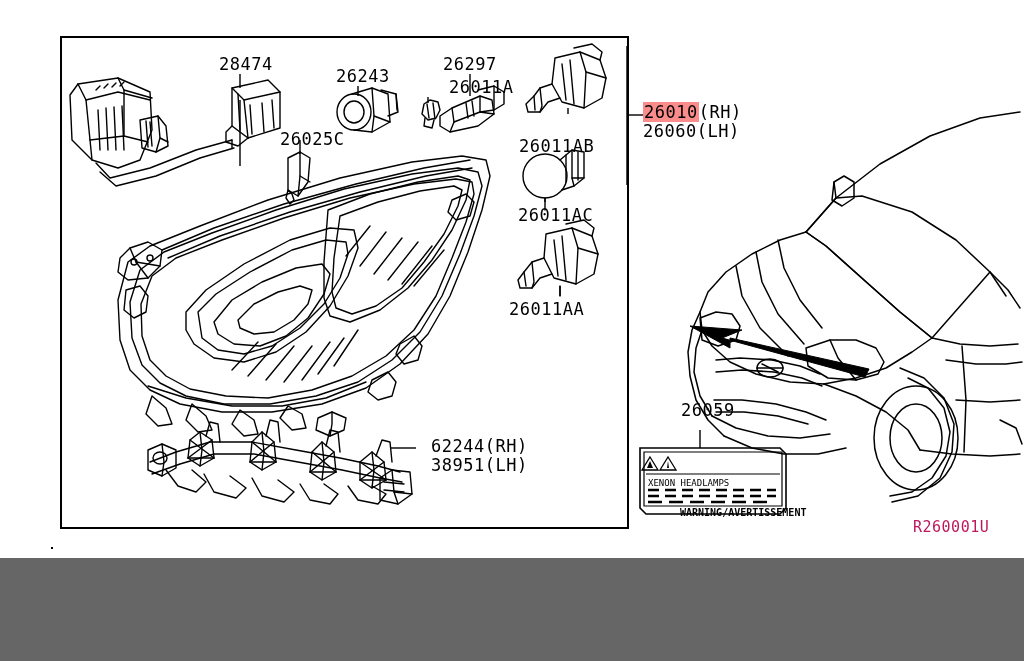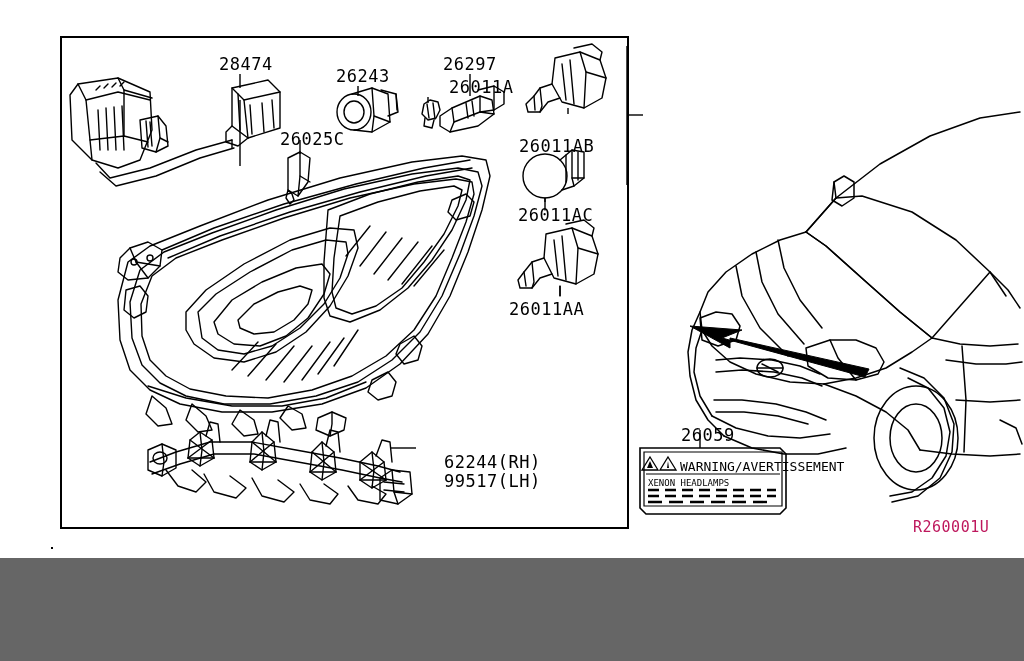--- a/index.html
+++ b/index.html
@@ -46,24 +46,25 @@
     line-height: 19px;
   }
   .hl {
     background: #fa8c8c;
     padding: 0 1px;
   }
   
   .warn-title {
     position: absolute;
     font-family: "DejaVu Sans Mono", monospace;
-    font-size: 13px;
-    font-weight: normal;
+    font-size: 10px;
+    font-weight: bold;
     color: #000;
     white-space: pre;
+    margin-top: 48px;
   }
   .warn-sub {
     position: absolute;
     font-family: "DejaVu Sans Mono", monospace;
     font-size: 9px;
     font-weight: normal;
     color: #000;
     white-space: pre;
   }
   .ref-code {
@@ -427,26 +428,30 @@
     <div class="lbl" style="left:443px; top:55px;">26297</div>
 
     <div class="lbl" style="left:272px; top:130px;margin-left:8px;">26025C</div>
 
     <div class="lbl" style="left:519px; top:117px;margin-top:20px;">26011AB</div>
 
     <div class="lbl" style="left:518px; top:206px;">26011AC</div>
 
     <div class="lbl" style="left:509px; top:300px;">26011AA</div>
 
-    <div class="lbl" style="left:681px; top:426px;">26059</div>
-
-
-    <div style="position:absolute; left:444px; top:437px;margin-top:16px;">
+    <div class="lbl" style="left:681px; top:401px;">26059</div>
+
+    <div style="position:absolute; left:643px; top:103px;">
+      <div class="lbl hl-line" style="position:static;"><span class="hl">26010</span><span>(RH)</span></div>
+      <div class="lbl hl-line" style="position:static;">26060(LH)</div>
+    </div>
+
+    <div style="position:absolute; left:431px; top:437px;">
       <div class="lbl" style="position:static;">62244(RH)</div>
-      <div class="lbl" style="position:static;">99517(LH)</div>
+      <div class="lbl" style="position:static;">38951(LH)</div>
     </div>
 
     <div class="warn-title" style="left:680px; top:459px;">WARNING/AVERTISSEMENT</div>
     <div class="warn-sub" style="left:648px; top:478px;">XENON HEADLAMPS</div>
 
     <div class="ref-code" style="left:913px; top:518px;">R260001U</div>
 
     <div class="tiny-dot" style="left:51px; top:547px;"></div>
 
   </div>

